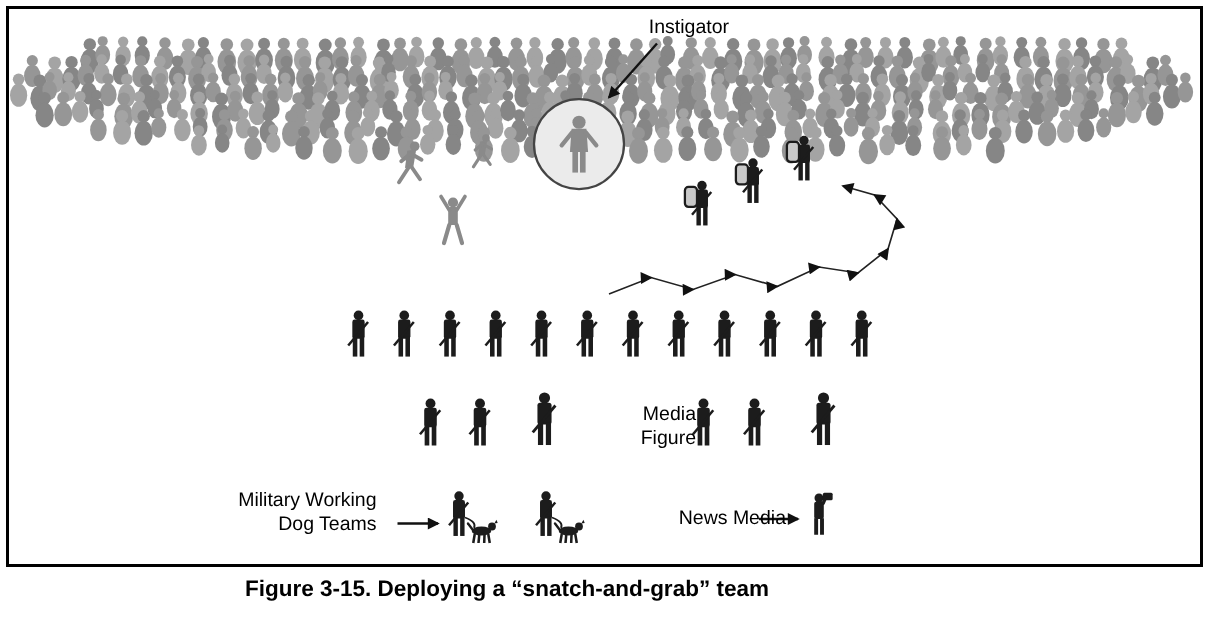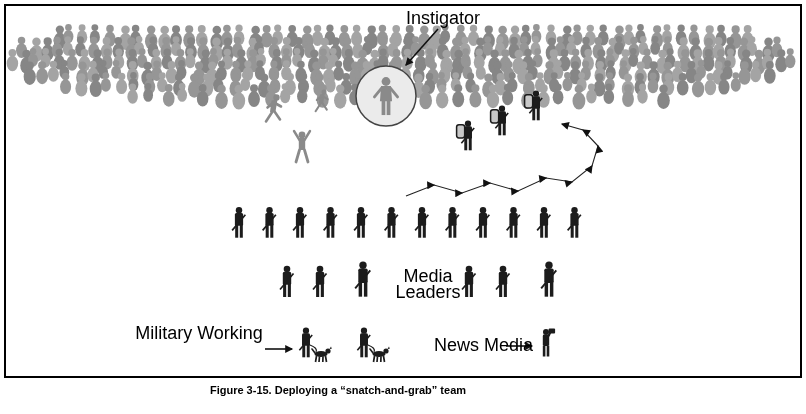--- a/index.html
+++ b/index.html
@@ -1,21 +1,21 @@
 <!DOCTYPE html>
 <html><head>
 <meta charset="utf-8">
 <style>
   * { margin:0; padding:0; box-sizing:border-box; }
   html,body { width:806px; height:414px; }
   body { background:#ffffff; font-family:"Liberation Sans", sans-serif; position:relative; overflow:hidden; }
   .figure-box { position:absolute; left:4px; top:4px; width:798px; height:374px; border:2px solid #000; background:#fff; }
   .figure-box svg { position:absolute; left:0; top:0; }
-  .lbl { position:absolute; font-size:18px; color:#000; line-height:16px; text-align:center; white-space:nowrap; }
-  .caption { position:absolute; left:0; top:384px; width:676px; text-align:center; font-weight:bold; font-size:11px; color:#000; }
+  .lbl { position:absolute; font-size:13px; color:#000; line-height:16px; text-align:right; white-space:nowrap; }
+  .caption { position:absolute; left:0; top:384px; width:676px; text-align:center; font-weight:bold; font-size:15px; color:#000; }
 </style>
 </head>
 <body>
 
 <div class="figure-box">
   <svg id="diagram-svg" width="794" height="370" viewBox="0 0 794 370">
     <defs>
       <marker id="tri" viewBox="0 0 10 10" refX="8.5" refY="5" markerWidth="9" markerHeight="8" orient="auto" markerUnits="userSpaceOnUse">
         <path d="M0,0 L10,5 L0,10 Z" fill="#111"></path>
       </marker>
@@ -457,23 +457,24 @@
       </g>
 
     <line x1="259" y1="343" x2="286" y2="343" stroke="#111" stroke-width="1.6" marker-end="url(#tri)"></line>
     <line x1="500" y1="340" x2="526" y2="340" stroke="#111" stroke-width="1.6" marker-end="url(#tri)"></line>
   </svg>
 
   <div class="lbl" style="left:394px; top:4px; width:86px;">Instigator</div>
 
   <div class="lbl" style="left:386px; top:262px; width:72px;">
     <div>Media</div>
-    <div>Leaders</div>
+    <div>Figure</div>
   </div>
 
-  <div class="lbl" style="left:128px; top:319px; width:130px;">
+  <div class="lbl" style="left:115px; top:319px; width:130px;">
     <div>Military Working</div>
+    <div>Dog Teams</div>
   </div>
 
   <div class="lbl" style="left:428px; top:331px; width:90px;">News Media</div>
 </div>
 
 <div class="caption">Figure 3-15. Deploying a “snatch-and-grab” team</div>
 
 </body></html>

